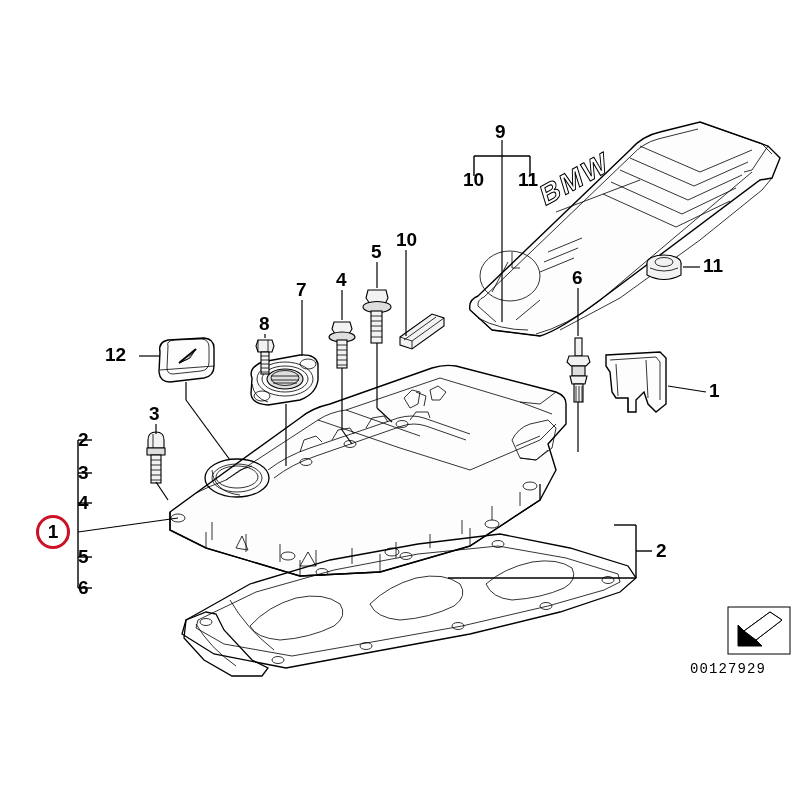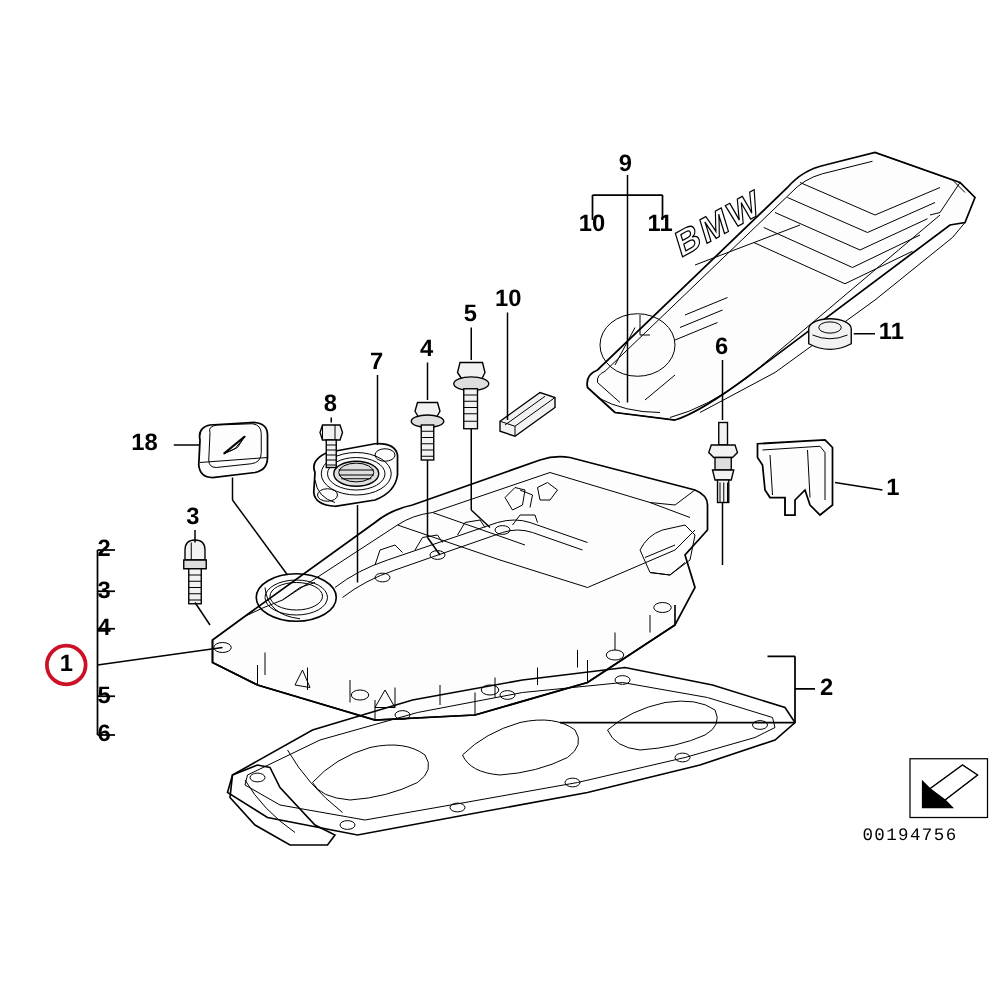--- a/index.html
+++ b/index.html
@@ -393,21 +393,21 @@
   <div class="callout" style="left:259px;top:314px;">
     <span>8</span>
   </div>
   <div class="callout" style="left:396px;top:230px;">
     <span>10</span>
   </div>
   <div class="callout" style="left:703px;top:256px;">
     <span>11</span>
   </div>
   <div class="callout" style="left:105px;top:345px;">
-    <span>18</span>
+    <span>12</span>
   </div>
   <div class="callout" style="left:709px;top:381px;">
     <span>1</span>
   </div>
 
-  <div id="diagram-id">00194756</div>
+  <div id="diagram-id">00127929</div>
 
 </div>
 
 </body></html>

